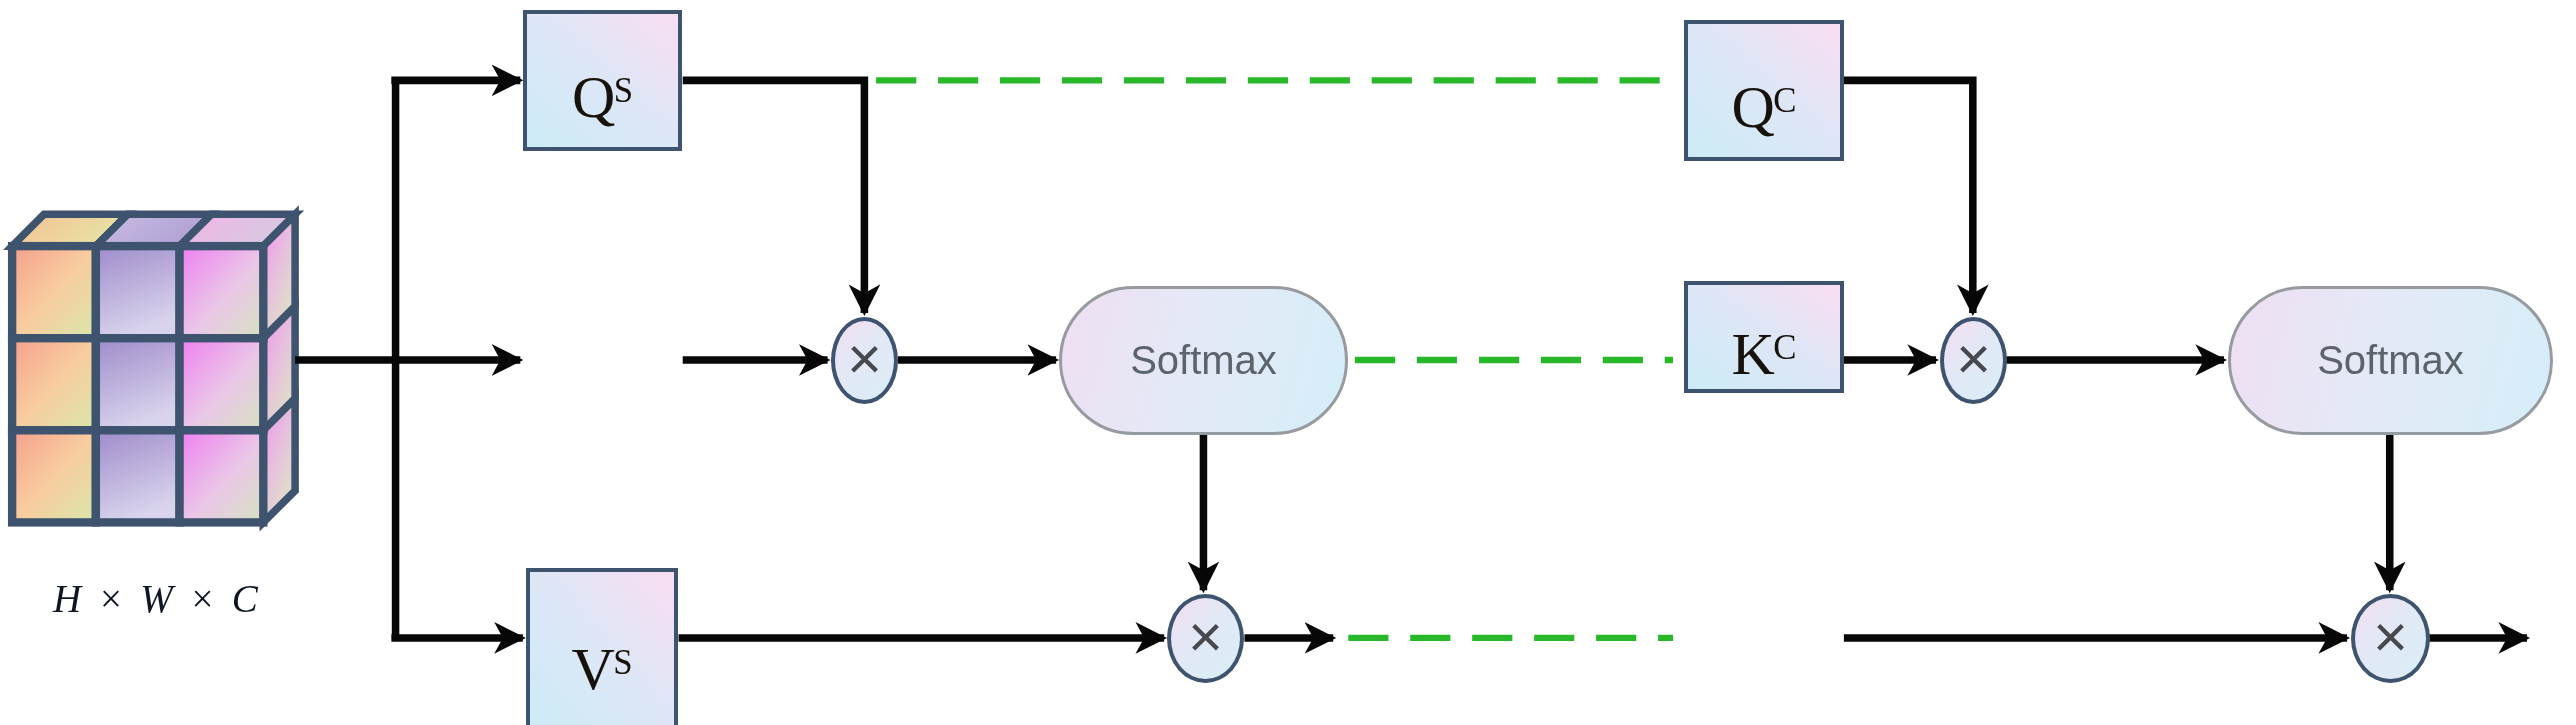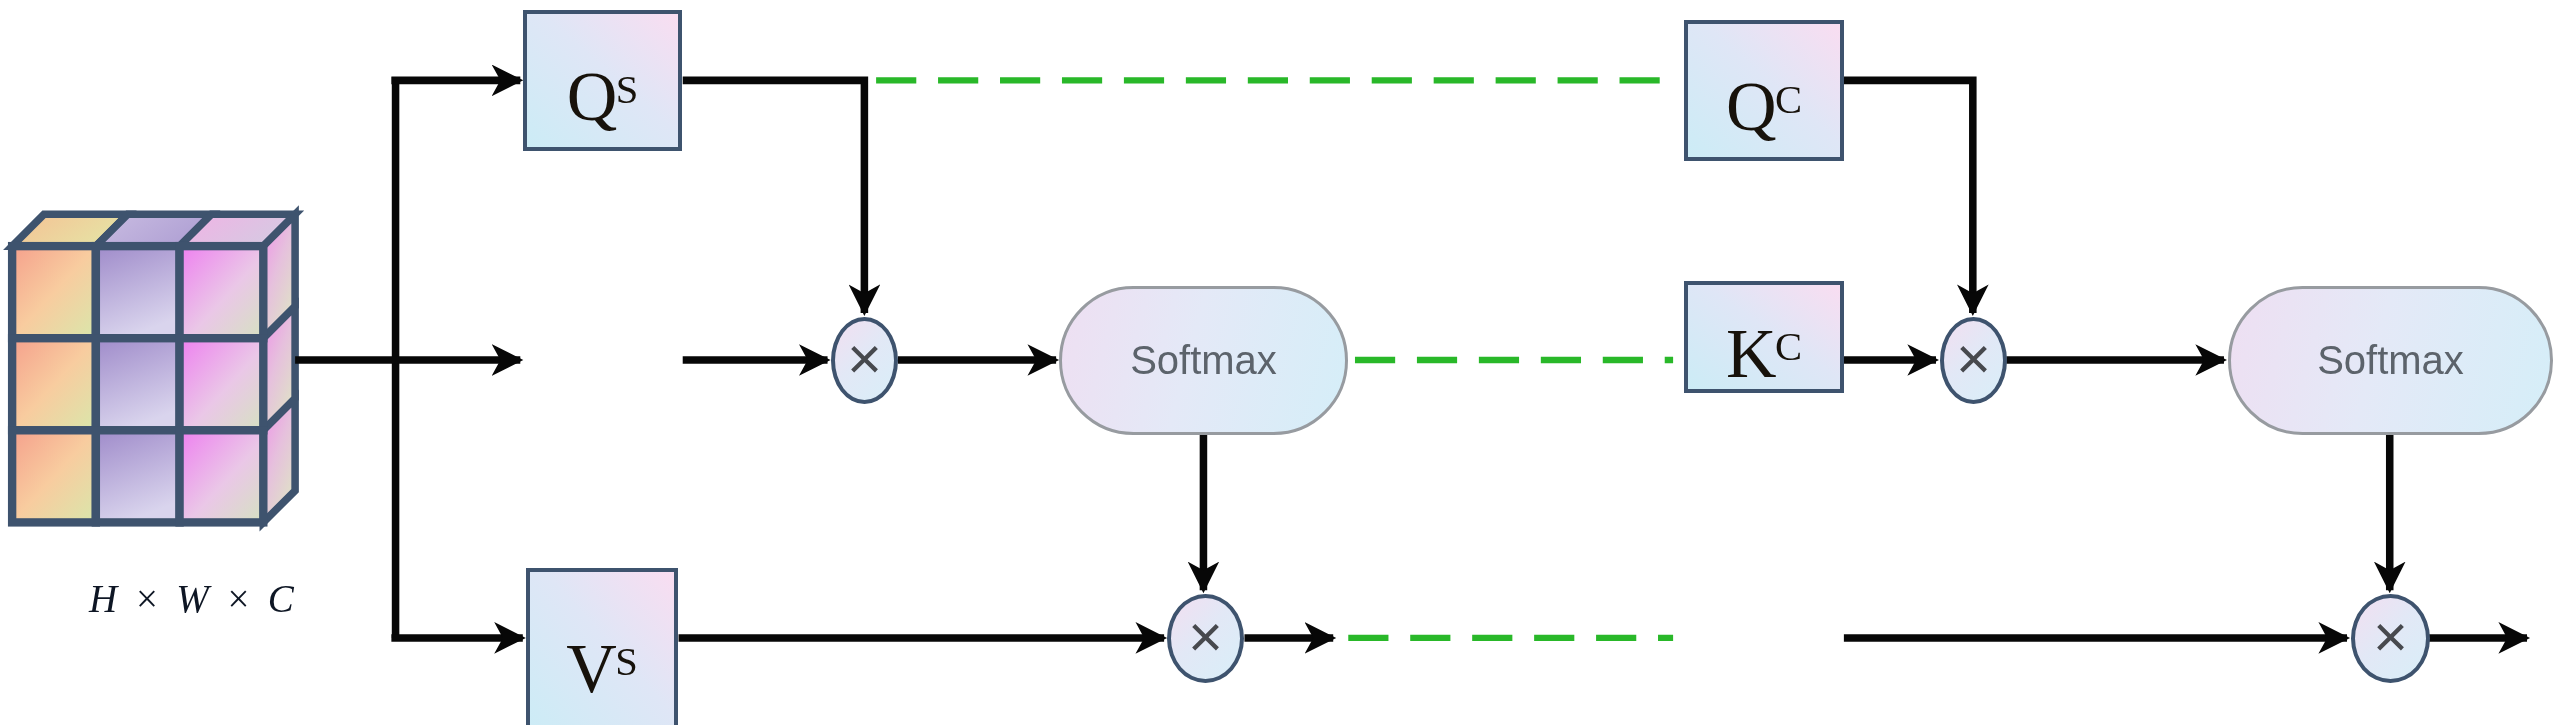--- a/index.html
+++ b/index.html
@@ -7,38 +7,38 @@
          font-family:"Liberation Serif", serif;}
   #wires{position:absolute;left:0;top:0;width:2576px;height:725px;}
 
   .blk{stroke:var(--arrow-black);stroke-width:9;fill:none;}
   .grn{stroke:var(--dashed-green);stroke-width:7.5;fill:none;stroke-dasharray:48 26;}
   .cube-edge{stroke:var(--cube-border);fill:none;}
 
   .node{position:absolute;box-sizing:border-box;border:4.2px solid var(--node-border);
         background:linear-gradient(to top right,#ccecf6 0%,#dfe6f6 55%,#f9ddf1 100%);
         display:flex;align-items:center;justify-content:center;}
-  .node .nl{font-family:"Liberation Serif", serif;font-size:70px;color:#17120b;
+  .node .nl{font-family:"Liberation Serif", serif;font-size:60px;color:#17120b;
             line-height:1;letter-spacing:-1.7px;margin-top:33px;}
   .node .nl sup{font-size:0.58em;vertical-align:0.42em;letter-spacing:0;}
 
   .pill{position:absolute;box-sizing:border-box;border:3.3px solid var(--pill-border);
         border-radius:80px;
         background:linear-gradient(105deg,#eedff2 0%,#e4e9f7 45%,#d5eef8 100%);
         display:flex;align-items:center;justify-content:center;}
   .pill .pt{font-family:"Liberation Sans", sans-serif;font-size:40px;color:var(--pill-text);}
 
   .mul{position:absolute;box-sizing:border-box;border:4.2px solid var(--node-border);
        border-radius:50%;
        background:linear-gradient(135deg,#f2dff1 0%,#e2e8f6 45%,#d9eef8 100%);
        display:flex;align-items:center;justify-content:center;}
   .mul .mx{font-family:"Liberation Sans", sans-serif;font-size:60px;font-weight:400;
            color:var(--multiply-glyph);line-height:1;transform:translateY(-1.7px);}
 
-  .shape-label{position:absolute;left:17px;top:576px;width:280px;text-align:right;
+  .shape-label{position:absolute;left:17px;top:576px;width:280px;text-align:center;
                font-family:"Liberation Serif", serif;font-style:italic;font-size:39px;
                color:#0e1624;letter-spacing:3.3px;}
 </style>
 </head>
 <body>
 
 <div id="stage">
 
   <svg id="wires" width="2576" height="725" viewBox="0 0 3076 866">
     <defs>

